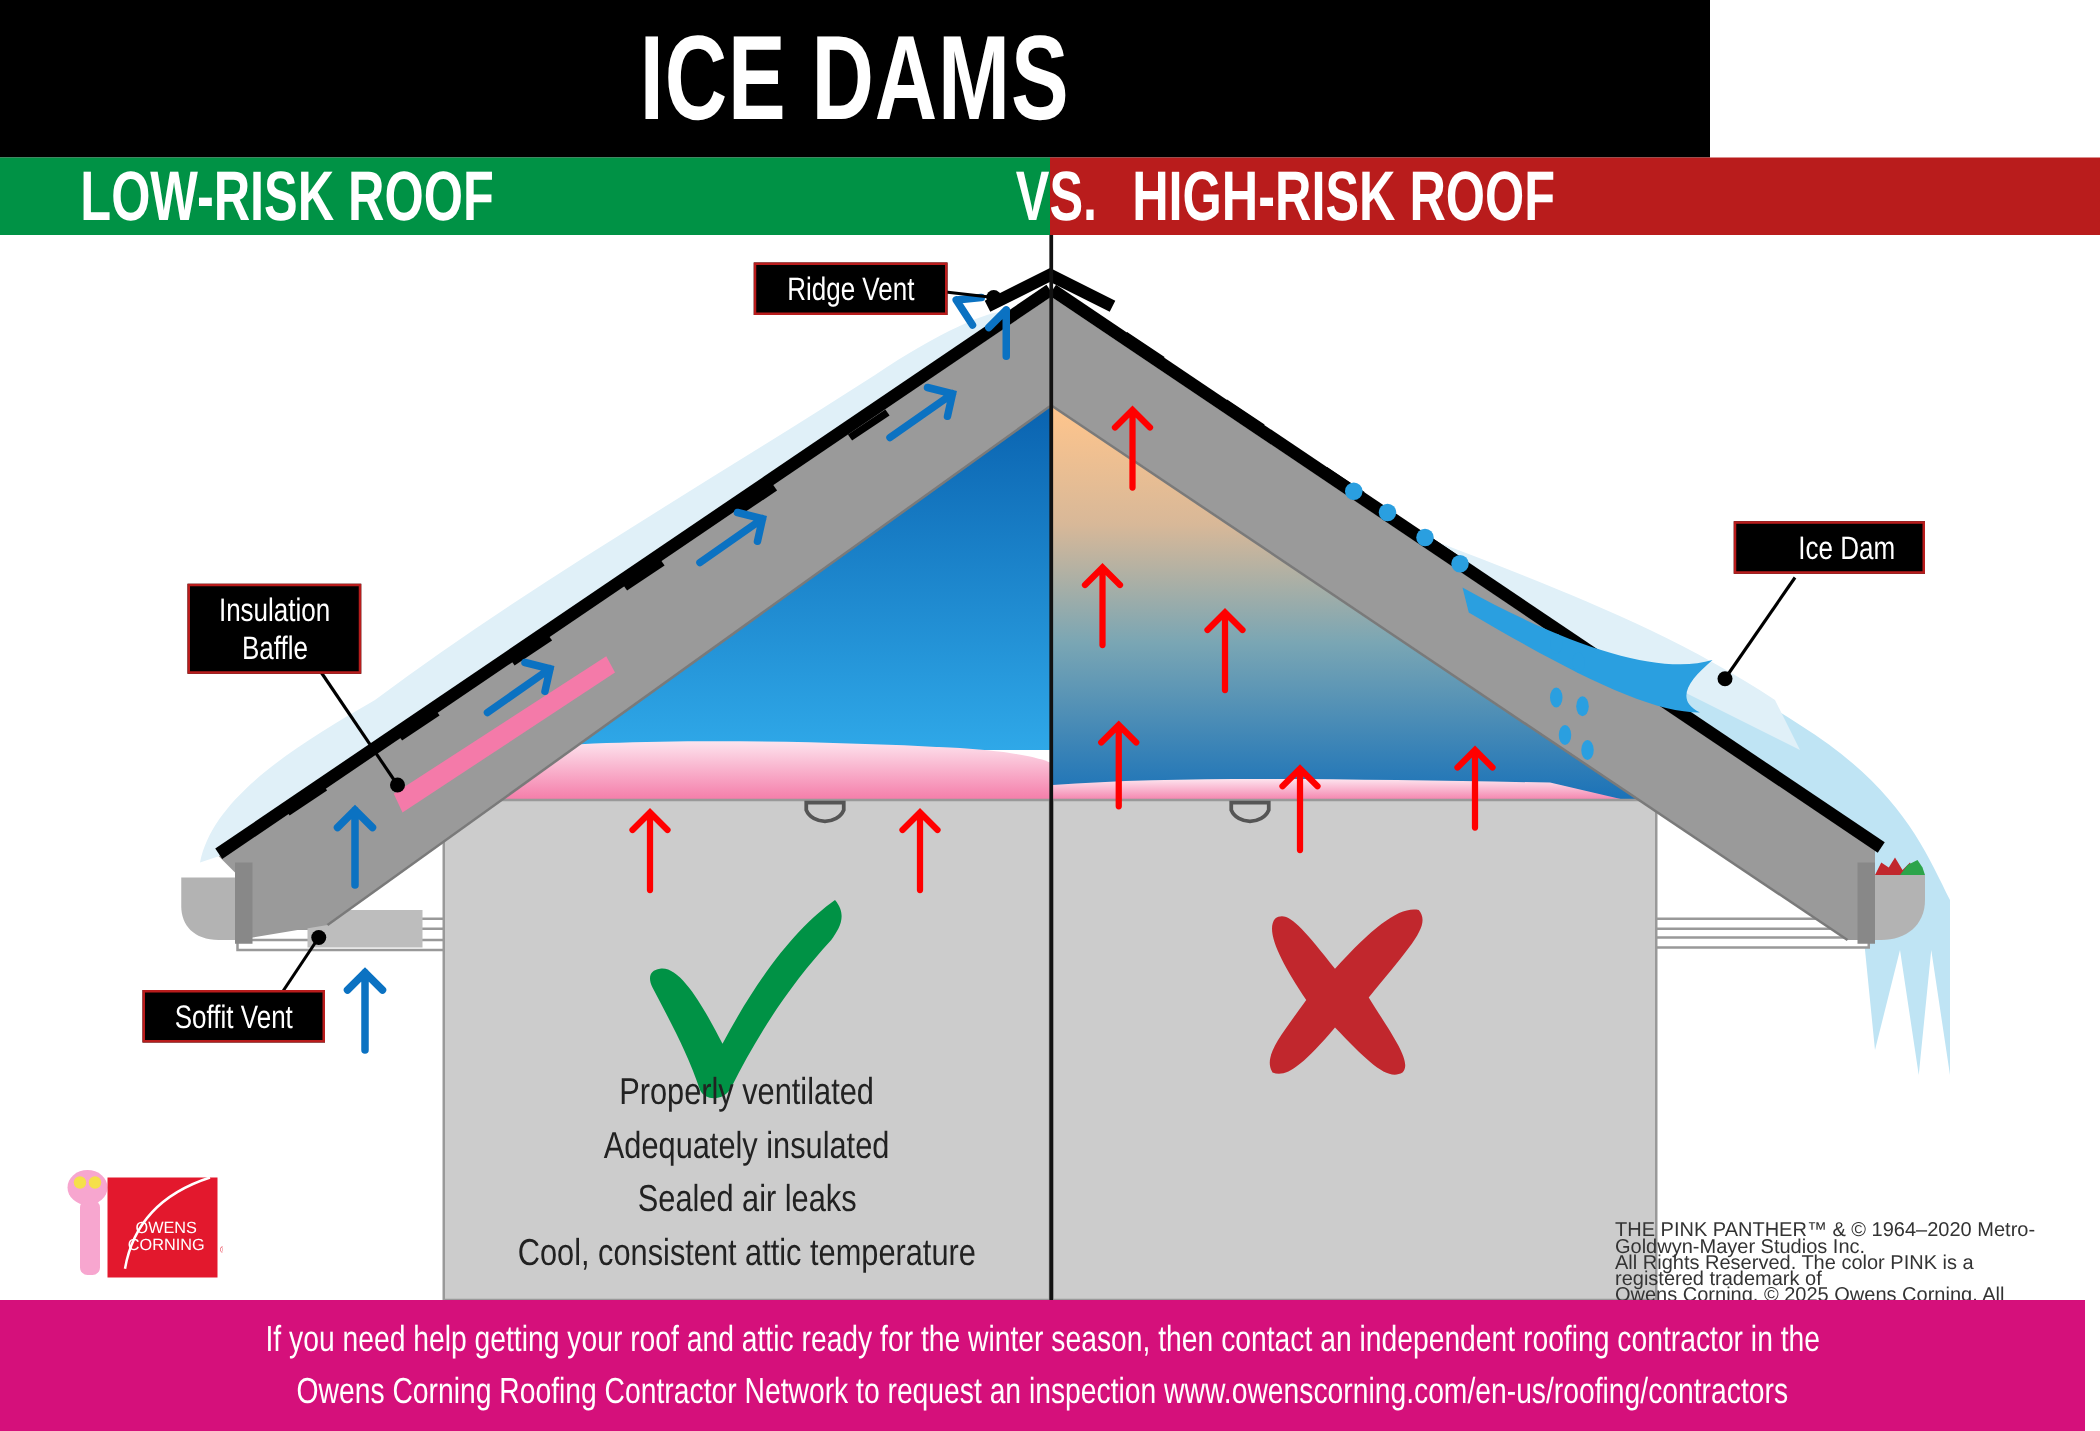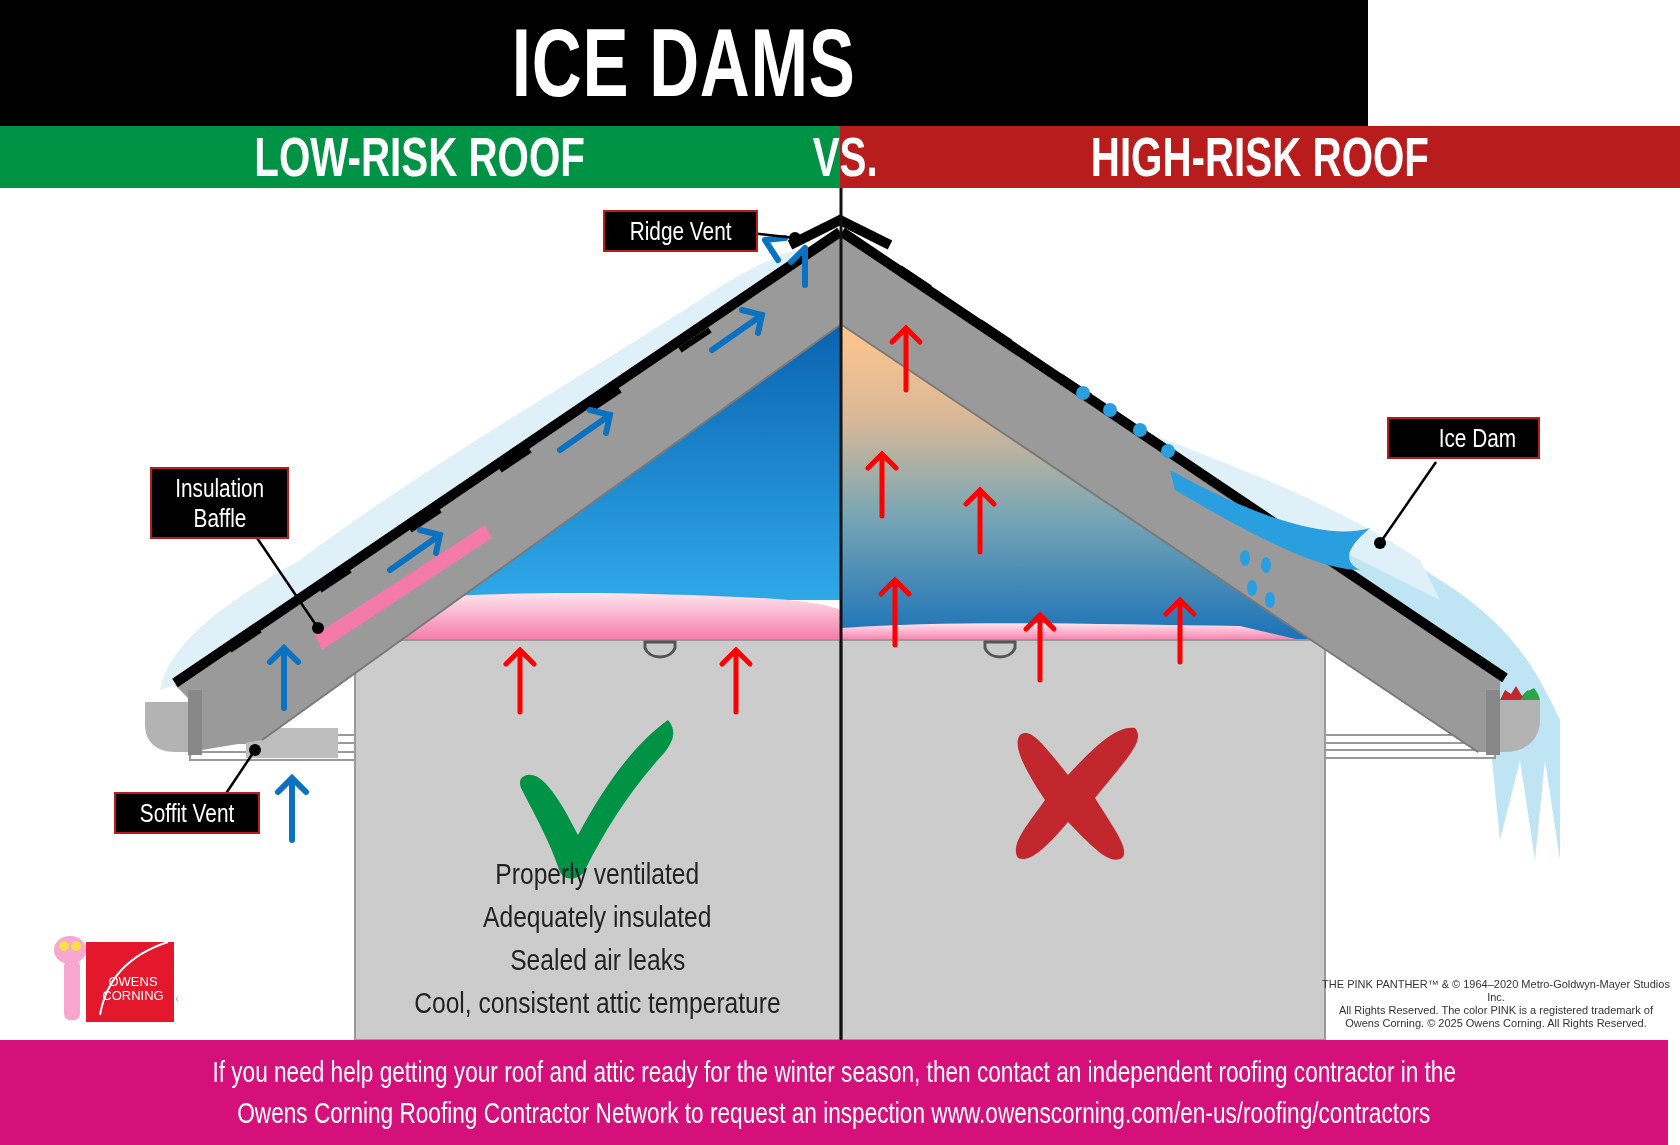--- a/index.html
+++ b/index.html
@@ -1,31 +1,31 @@
 <!DOCTYPE html>
 <html><head>
 <meta charset="utf-8">
 <style>
   html,body{margin:0;padding:0;background:#fff;}
   body{width:1680px;height:1145px;position:relative;overflow:hidden;font-family:"Liberation Sans",sans-serif;}
   .title-bar{position:absolute;left:0;top:0;width:1368px;height:126px;background:#000;display:flex;align-items:center;justify-content:center;}
   .title-bar h1{margin:0;color:#fff;font-family:"Liberation Sans",sans-serif;font-weight:700;font-size:96px;letter-spacing:1px;transform:scaleX(0.72);line-height:1;}
-  .band{position:absolute;top:126px;height:62px;display:flex;align-items:center;justify-content:center;}
+  .band{position:absolute;top:126px;height:62px;display:flex;align-items:center;}
   .band.low{left:0;width:840px;background:#009245;}
   .band.high{left:840px;width:840px;background:#b91c1c;}
   .band span{color:#fff;font-weight:700;font-size:56px;transform:scaleX(0.72);white-space:nowrap;line-height:1;}
   .vs{position:absolute;top:126px;height:62px;left:790px;width:110px;display:flex;align-items:center;justify-content:center;color:#fff;font-weight:700;font-size:56px;line-height:1;}
   .vs span{transform:scaleX(0.72);display:inline-block;}
   svg.scene{position:absolute;left:0;top:188px;}
   .callout{position:absolute;background:#000;color:#fff;border:2px solid #b91c1c;text-align:center;font-size:26px;line-height:30px;padding:4px 12px;white-space:nowrap;}
   .callout span{display:inline-block;transform:scaleX(0.8);}
   .checklist{position:absolute;left:355px;width:485px;top:852px;text-align:center;color:#222;font-size:30px;line-height:43px;}
   .checklist div span{display:inline-block;transform:scaleX(0.82);}
   .logo{position:absolute;left:28px;top:920px;width:150px;height:105px;}
-  .copyright{position:absolute;right:4px;top:978px;width:360px;text-align:center;color:#333;font-size:11px;line-height:13px;}
+  .copyright{position:absolute;right:28px;top:978px;width:360px;text-align:left;color:#333;font-size:16px;line-height:13px;}
   .footer{position:absolute;left:0;top:1040px;width:1668px;height:105px;background:#d5107b;color:#fff;display:flex;flex-direction:column;align-items:center;justify-content:center;}
   .footer div{font-size:29px;line-height:41px;white-space:nowrap;}
   .footer div span{display:inline-block;transform:scaleX(0.78);}
 </style>
 </head>
 <body>
 
 <div class="title-bar">
   <h1>ICE DAMS</h1>
 </div>

